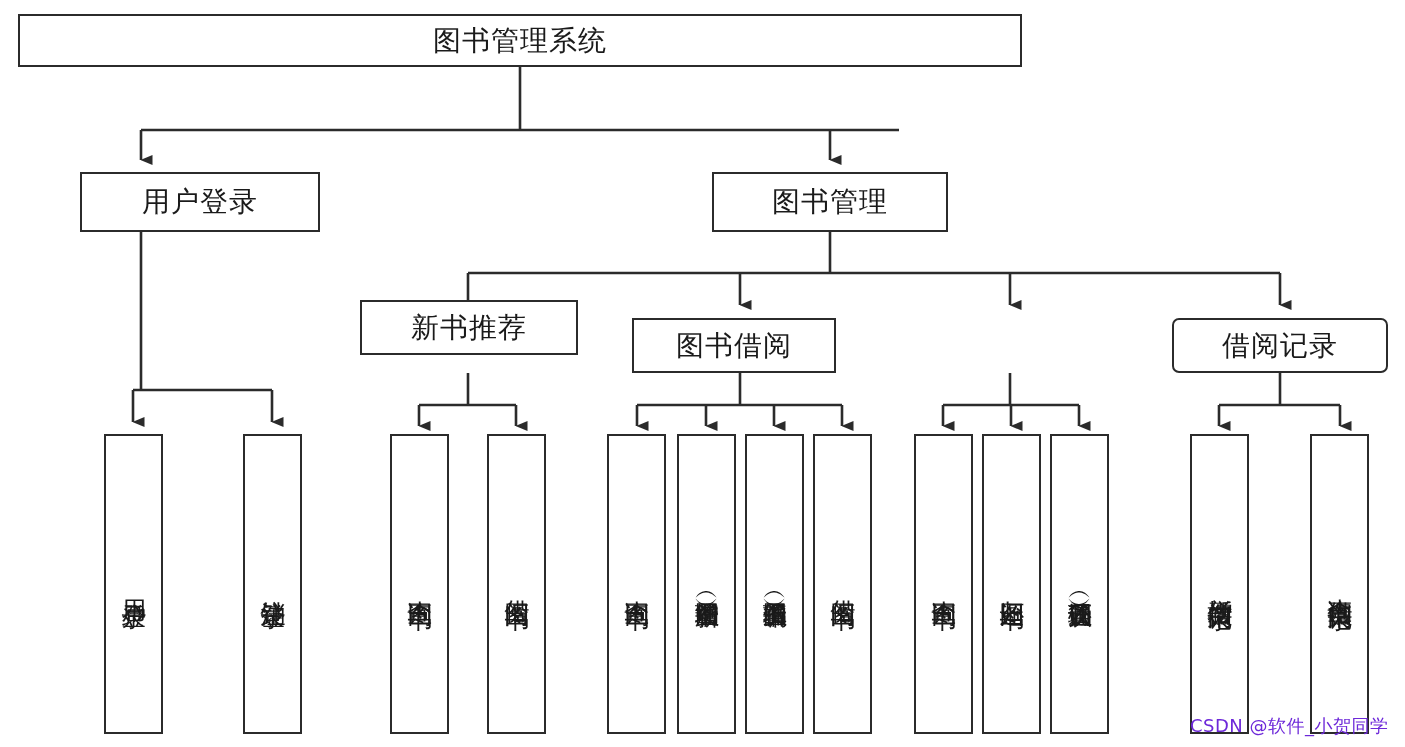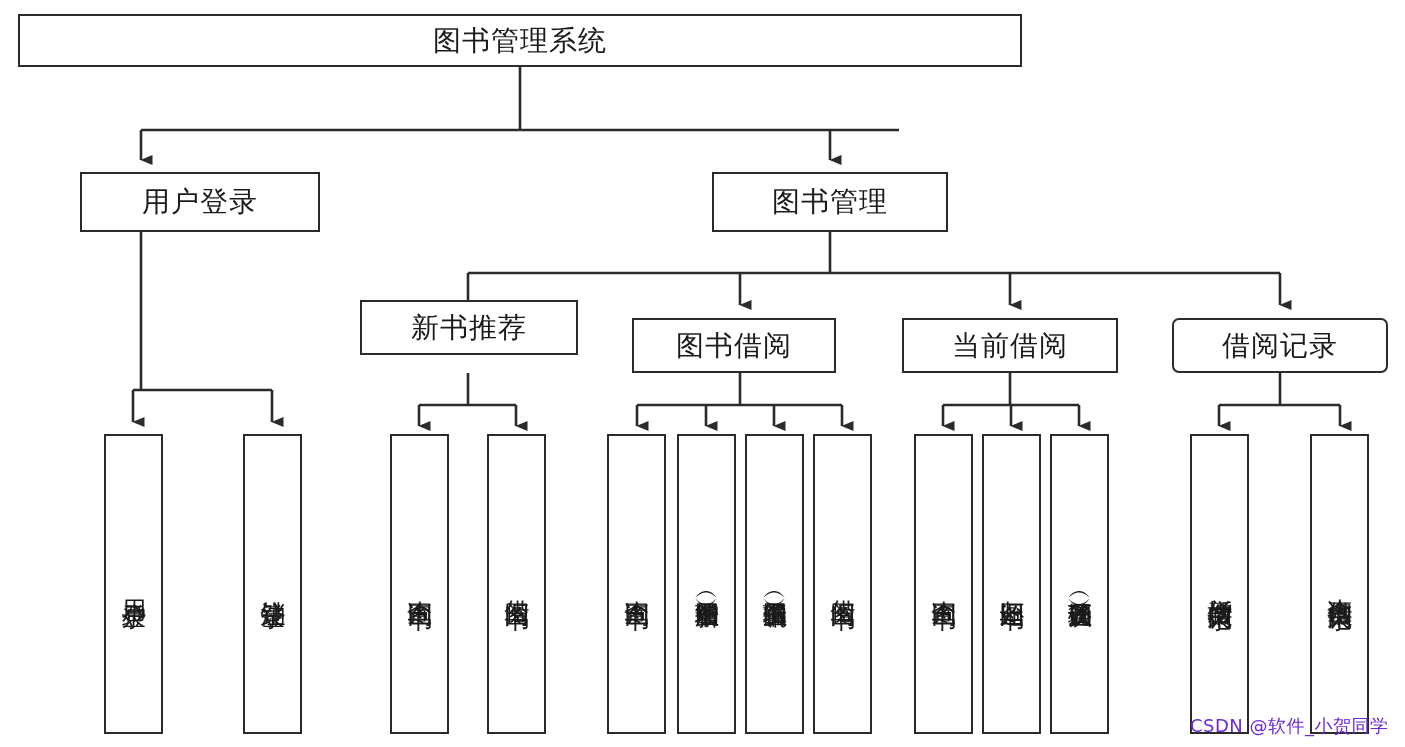--- a/index.html
+++ b/index.html
@@ -127,23 +127,20 @@
   <div class="node node-h" style="left:712px; top:172px; width:236px; height:60px;">
     <span>图书管理</span>
   </div>
 
   <div class="node node-h" style="left:360px; top:300px; width:218px; height:55px;">
     <span>新书推荐</span>
   </div>
   <div class="node node-h" style="left:632px; top:318px; width:204px; height:55px;">
     <span>图书借阅</span>
   </div>
-  <div class="node node-h" style="left:902px; top:318px; width:216px; height:55px;">
-    <span>当前借阅</span>
-  </div>
   <div class="node node-h" style="left:1172px; top:318px; width:216px; height:55px;border-radius:7px;">
     <span>借阅记录</span>
   </div>
 
   <div class="node node-v" style="left:104px; top:434px; width:59px; height:300px;">
     <span>用户登录</span>
   </div>
   <div class="node node-v" style="left:243px; top:434px; width:59px; height:300px;">
     <span>注销登录</span>
   </div>

